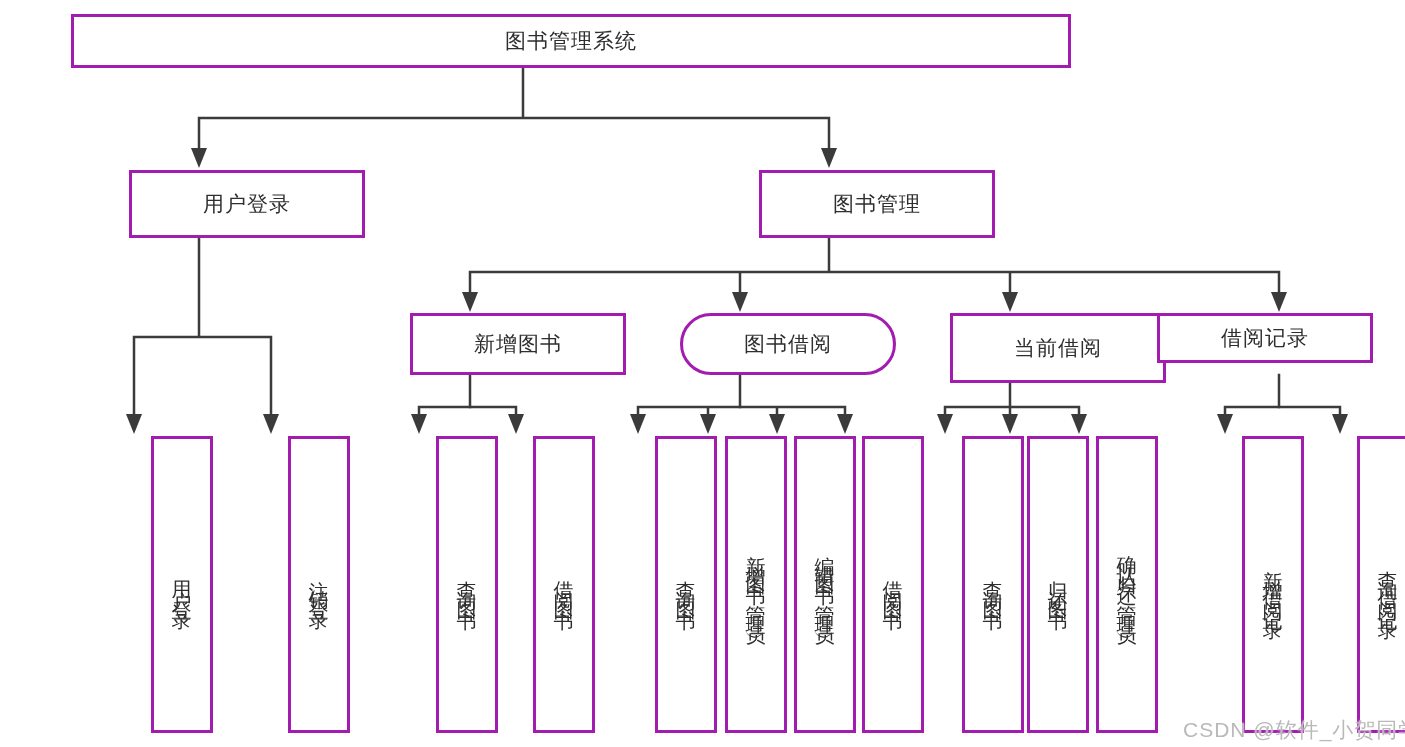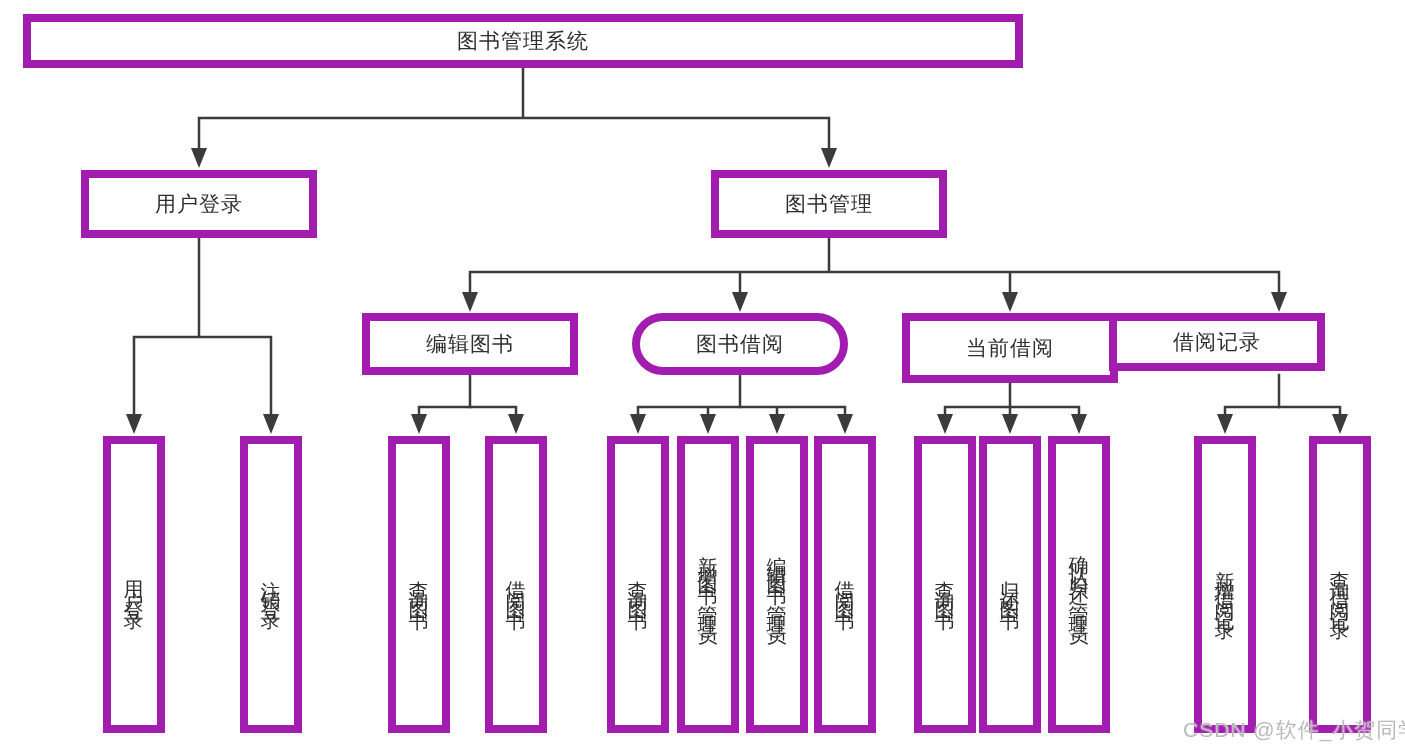--- a/index.html
+++ b/index.html
@@ -19,28 +19,29 @@
     position: absolute;
     left: 0;
     top: 0;
     width: 1405px;
     height: 747px;
   }
   .node {
     position: absolute;
     box-sizing: border-box;
     background: #ffffff;
-    border: 8px solid #a21caf;
+    border: 3px solid #a21caf;
     display: flex;
     align-items: center;
     justify-content: center;
     font-size: 21px;
     color: #2e2e2e;
     letter-spacing: 1px;
     white-space: nowrap;
+    margin-left: 48px;
   }
   .leaf .vtext {
     writing-mode: vertical-rl;
     text-orientation: mixed;
     font-size: 20px;
     letter-spacing: 10px;
     color: #2e2e2e;
     line-height: 1;
   }
   .watermark {
@@ -88,24 +89,24 @@
       <polygon points="1217,414 1233,414 1225,434"></polygon>
       <polygon points="1332,414 1348,414 1340,434"></polygon>
     </g>
   </svg>
 
   <div class="node" style="left:23px; top:14px; width:1000px; height:54px;">图书管理系统</div>
 
   <div class="node" style="left:81px; top:170px; width:236px; height:68px;">用户登录</div>
   <div class="node" style="left:711px; top:170px; width:236px; height:68px;text-align:right;">图书管理</div>
 
-  <div class="node" style="left:362px; top:313px; width:216px; height:62px;">编辑图书</div>
+  <div class="node" style="left:362px; top:313px; width:216px; height:62px;">新增图书</div>
   <div class="node" style="left:632px; top:313px; width:216px; height:62px;border-radius:31px;">图书借阅</div>
   <div class="node" style="left:902px; top:313px; width:216px; height:70px;">当前借阅</div>
-  <div class="node" style="left:1109px; top:313px; width:216px; height:58px;font-family:Liberation Mono, monospace;">借阅记录</div>
+  <div class="node" style="left:1109px; top:313px; width:216px; height:50px;font-family:Liberation Mono, monospace;">借阅记录</div>
 
   <div class="node leaf" style="left:103px; top:436px; width:62px; height:297px;">
     <span class="vtext">用户登录</span>
   </div>
   <div class="node leaf" style="left:240px; top:436px; width:62px; height:297px;">
     <span class="vtext">注销登录</span>
   </div>
 
   <div class="node leaf" style="left:388px; top:436px; width:62px; height:297px;">
     <span class="vtext">查询图书</span>

